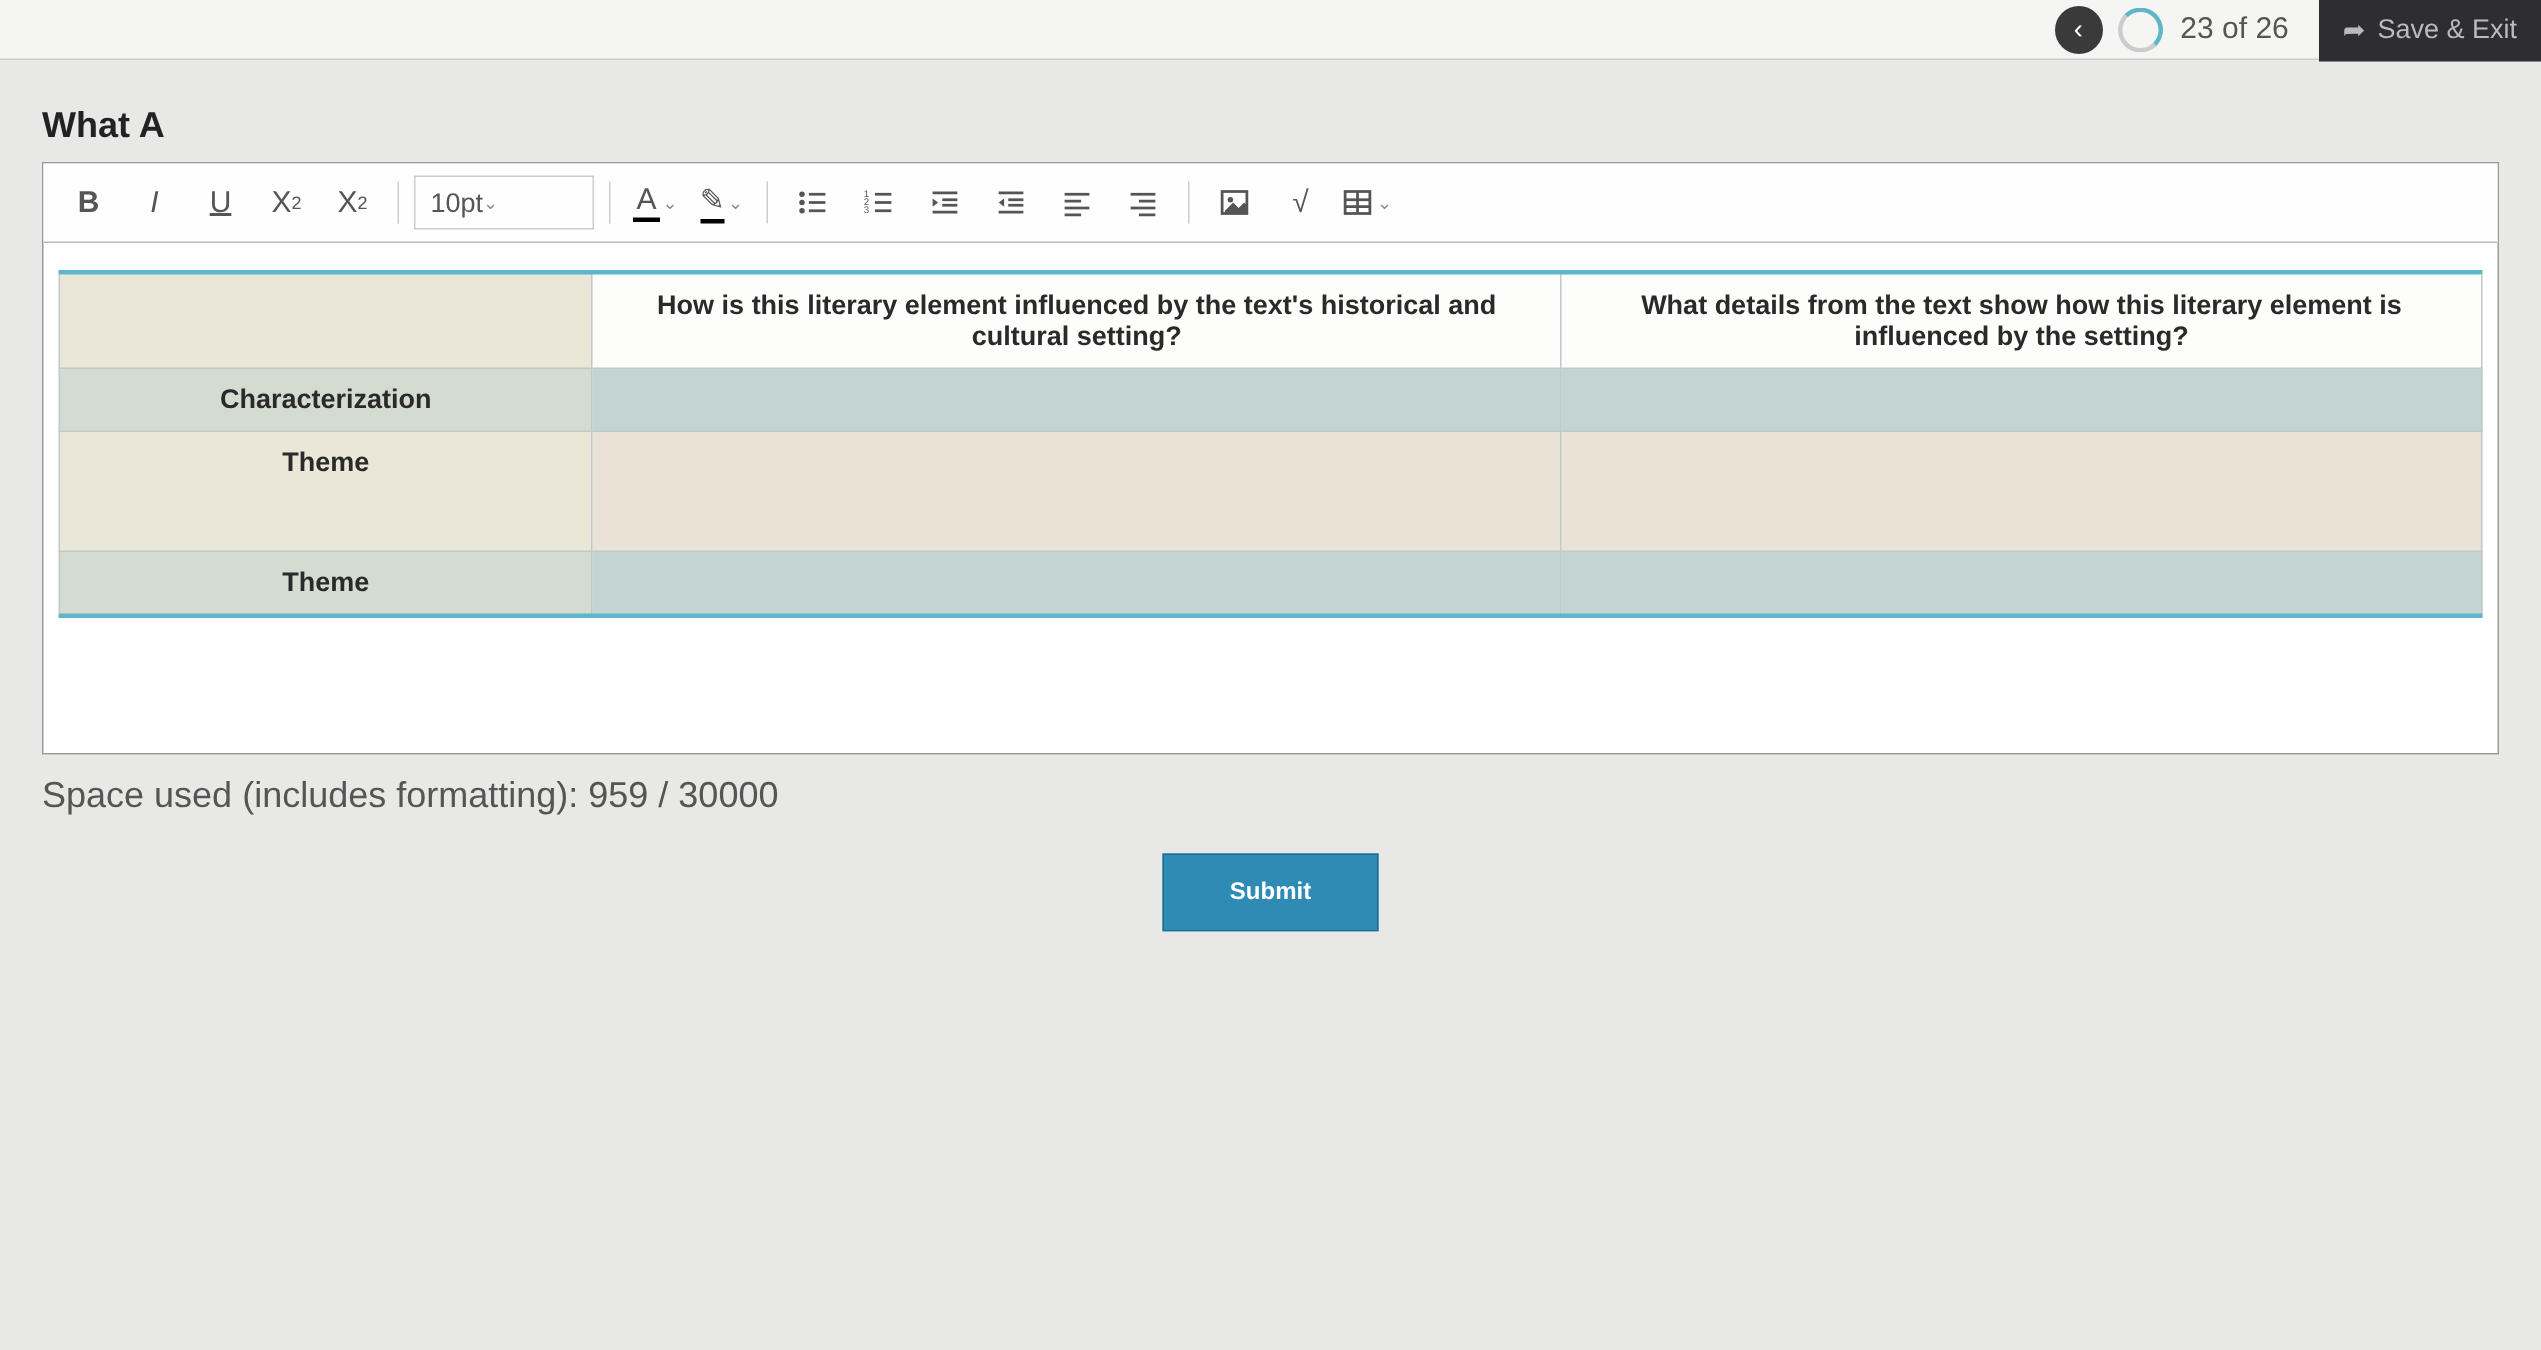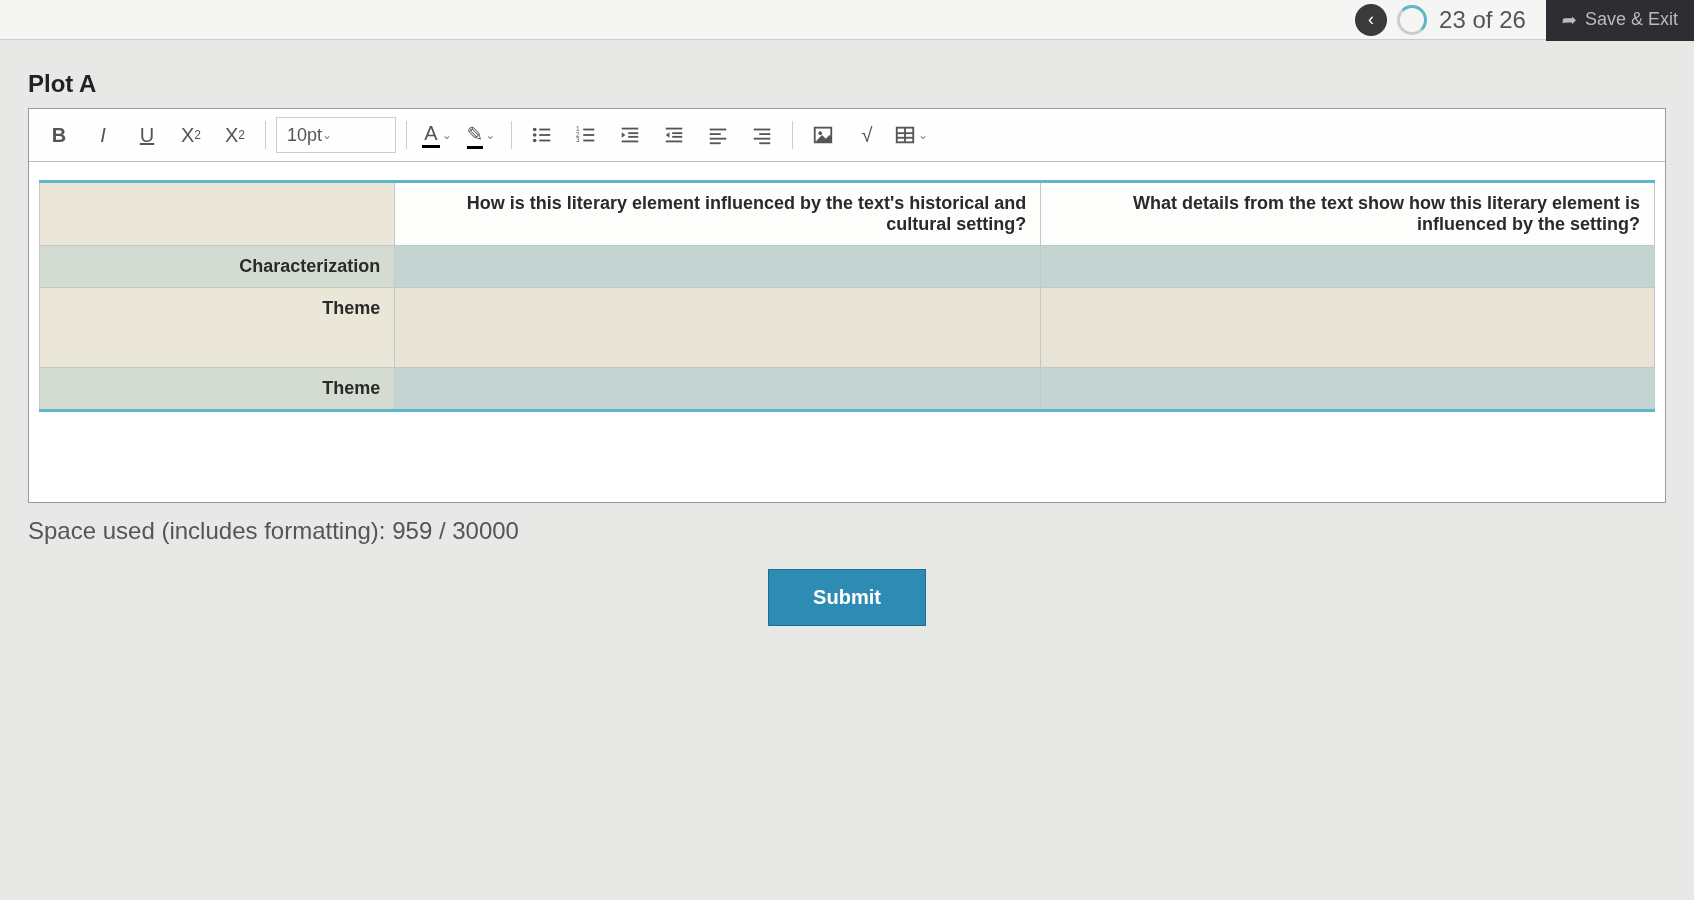--- a/index.html
+++ b/index.html
@@ -1,66 +1,66 @@
 <!DOCTYPE html>
 <html><head>
 <meta charset="utf-8">
 <style>
 * { box-sizing: border-box; margin: 0; padding: 0; }
 body { font-family: "Helvetica Neue", Arial, sans-serif; background: #e8e8e6; color: #333; }
 .topbar { display: flex; justify-content: flex-end; align-items: center; background: #f5f5f3; border-bottom: 1px solid #ccc; padding: 4px 0; height: 40px; }
 .nav-back { width: 32px; height: 32px; border-radius: 50%; background: #3a3a3a; color: #fff; display:flex; align-items:center; justify-content:center; margin-right:10px; cursor:pointer; font-size:18px;}
 .progress-circle { width: 30px; height: 30px; border: 3px solid #ccc; border-top-color:#5fb5c9; border-right-color:#5fb5c9; border-radius:50%; margin-right:12px;}
-.page-indicator { font-size: 24px; color:#555; margin-right:20px;text-align:center; }
+.page-indicator { font-size: 20px; color:#555; margin-right:20px;text-align:center; }
 .save-exit { background:#2d2d32; color:#bbb; padding:10px 16px; font-size:18px; display:flex; align-items:center; gap:8px; cursor:pointer; }
 .content { padding: 30px 28px 0 28px; }
 .part-title { font-weight:bold; font-size:24px; margin-bottom:10px; color:#222;}
 .instructions { font-size:24px; color:#3a3a3a; line-height:1.45; margin-bottom:20px; }
 .editor-wrap { border:1px solid #999; background:#fff; }
 .toolbar { display:flex; align-items:center; padding:8px 10px; border-bottom:1px solid #bbb; gap:4px; flex-wrap:wrap; background:#fefefe;}
 .tb-btn { width:40px; height:36px; display:flex; align-items:center; justify-content:center; font-size:20px; color:#555; cursor:pointer; }
 .tb-sep { width:1px; height:28px; background:#ccc; margin:0 6px;}
 .font-size-sel { width:120px; height:36px; border:1px solid #ccc; padding:0 10px; font-size:18px; color:#555; display:flex; align-items:center; justify-content:flex-start; cursor:pointer;}
 .chev { font-size:12px; color:#888; }
 .color-btn { display:flex; align-items:center; gap:2px; }
 .editor-body { padding:18px 10px 70px 10px; min-height:340px; }
 .data-table { width:100%; border-collapse:collapse; border-top:3px solid #5fb5c9; border-bottom:3px solid #5fb5c9;}
-.data-table td, .data-table th { border:1px solid #bfc9c9; padding:10px 14px; font-size:18px; text-align:right; vertical-align:top;}
+.data-table td, .data-table th { border:1px solid #bfc9c9; padding:10px 14px; font-size:18px; text-align:center; vertical-align:top;}
 .data-table th { font-weight:bold; color:#2a2a2a; }
 .data-table .hdr-row td, .data-table .hdr-row th { background:#fdfdfb; }
 .row-odd td, .row-odd th { background:#c4d4d1; }
 .row-even td, .row-even th { background:#e9e3d6; }
 .row-label { background:#eae6d8 !important; font-weight:bold; width:22%;margin-left:44px;}
 .row-odd .row-label { background:#d4dcd2 !important; }
 .col2 { width:40%; }
 .col3 { width:38%; }
 .space-used { font-size:24px; color:#555; padding:14px 2px 18px 0px; }
 .submit-wrap { display:flex; justify-content:center; padding:6px 0 0 0;}
-.submit-btn { background:#2e8bb3; color:#fff; border:none; padding:16px 44px; font-size:20px; font-weight:bold; cursor:pointer; border:1px solid #1f6e91;}
+.submit-btn { background:#2e8bb3; color:#fff; border:none; padding:16px 44px; font-size:16px; font-weight:bold; cursor:pointer; border:1px solid #1f6e91;}
 .icon-svg { width:22px; height:22px; }
 .sup { font-size:12px; vertical-align:super;}
 .sub { font-size:12px; vertical-align:sub;}
 </style>
 </head>
 <body>
 
 <div class="topbar">
   <div class="nav-back">
     <span>‹</span>
   </div>
   <div class="progress-circle"></div>
   <div class="page-indicator">23  of  26</div>
   <div class="save-exit">
     <span>➦</span>
     <span>Save &amp; Exit</span>
   </div>
 </div>
 
 <div class="content">
-  <div class="part-title">Plot A</div>
+  <div class="part-title">What A</div>
 
   <div class="editor-wrap">
     <div class="toolbar">
       <div class="tb-btn">
           <b>B</b>
         </div>
       <div class="tb-btn">
           <i>I</i>
         </div>
       <div class="tb-btn">

